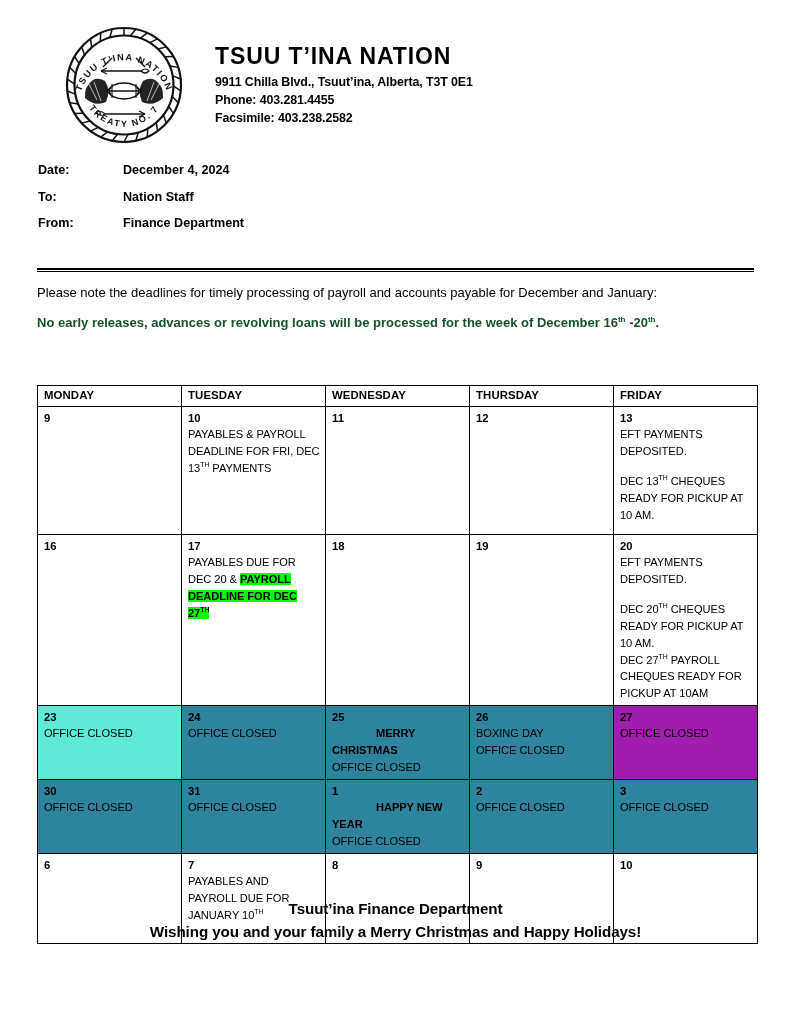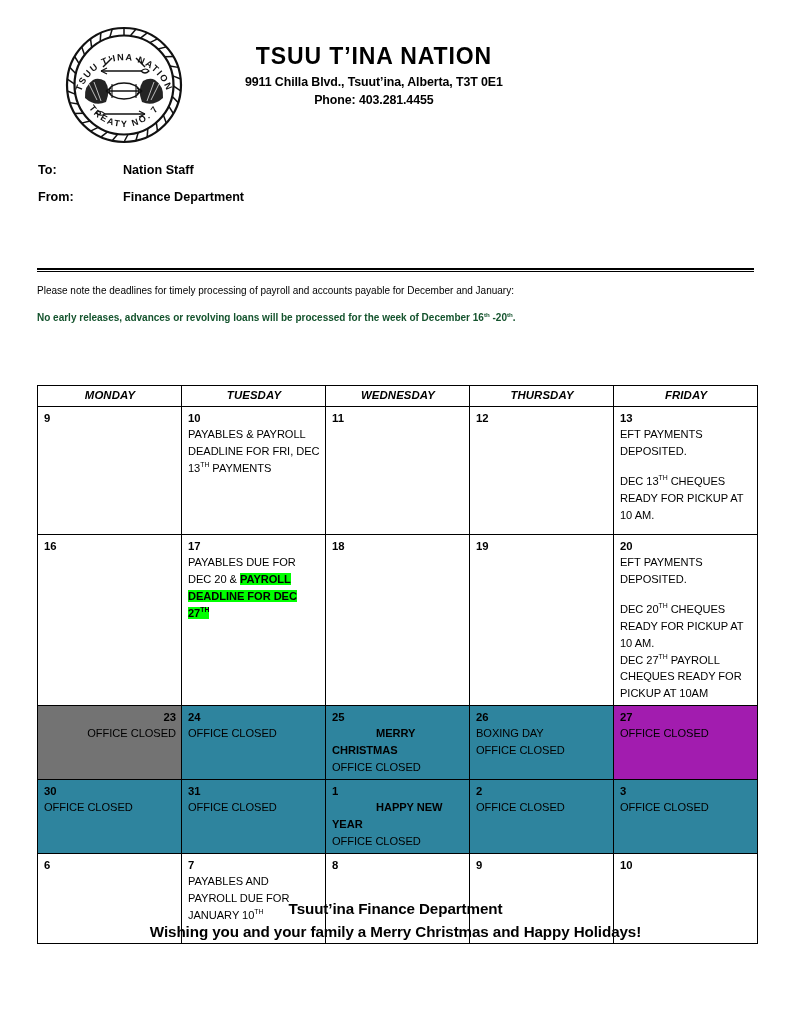--- a/index.html
+++ b/index.html
@@ -24,23 +24,22 @@
     width: 715px;
     display: flex;
     align-items: flex-start;
   }
   .crest {
     width: 122px; height: 126px;
     flex: 0 0 122px;
     margin-left: 25px;
   }
   .org-block {
-    margin-left: 60px;
+    margin-left: 30px;
     padding-top: 22px;
-    text-align: center;
   }
   .org-name {
     font-size: 23px;
     font-weight: bold;
     letter-spacing: 0.9px;
     line-height: 1.1;
     margin-bottom: 5px;
   }
   .org-line {
     font-size: 12.4px;
@@ -73,21 +72,21 @@
     border-bottom: 1px solid #000;
   }
 
   
   .intro {
     position: absolute;
     left: 37px; top: 285px;
     width: 720px;
   }
   .para {
-    font-size: 10px;
+    font-size: 13px;
     line-height: 1.25;
     margin-bottom: 14px;
   }
   .para.normal { font-weight: normal; color: #000; }
   .para.warn   { font-weight: bold; }
   .para.thanks { font-weight: bold; }
   sup { font-size: 0.62em; vertical-align: super; line-height: 0; }
 
   
   .calendar {
@@ -97,28 +96,27 @@
     border-collapse: collapse;
     table-layout: fixed;
   }
   .calendar td, .calendar th {
     border: 1px solid #000000;
     vertical-align: top;
     padding: 4px 5px 3px 6px;
     width: 144px;
   }
   .calendar th {
-    text-align: center;
+    text-align: left;
     font-size: 11.4px;
     font-weight: bold;
     height: 21px;
     padding-top: 3px;
     padding-bottom: 3px;
     letter-spacing: 0.1px;
-    font-style: italic;
   }
   .daynum {
     font-size: 11.3px;
     font-weight: bold;
     line-height: 1.35;
   }
   .note {
     font-size: 11.1px;
     font-weight: normal;
     line-height: 1.52;
@@ -296,24 +294,29 @@
           <path d="M 42,92 q -5,-5 -9,-1 q 4,4 9,1" stroke-width="1.1"></path>
           <path d="M 82,92 l -6,-3 M 82,92 l -6,3"></path>
         </g>
       </svg>
     </div>
 
     <div class="org-block">
       <div class="org-name">TSUU T’INA NATION</div>
       <div class="org-line">9911 Chilla Blvd., Tsuut’ina, Alberta, T3T 0E1</div>
       <div class="org-line">Phone: 403.281.4455</div>
+      <div class="org-line">Facsimile: 403.238.2582</div>
     </div>
   </div>
 
   <div class="memo">
+    <div class="memo-row">
+      <div class="memo-label">Date:</div>
+      <div class="memo-value">December 4, 2024</div>
+    </div>
     <div class="memo-row">
       <div class="memo-label">To:</div>
       <div class="memo-value">Nation Staff</div>
     </div>
     <div class="memo-row">
       <div class="memo-label">From:</div>
       <div class="memo-value">Finance Department</div>
     </div>
   </div>
 
@@ -369,21 +372,21 @@
           </td>
           <td>
             <div class="daynum">19</div>
           </td>
           <td>
             <div class="daynum">20</div>
             <div class="note">EFT PAYMENTS DEPOSITED.<span class="sp"></span>DEC 20<sup>TH</sup> CHEQUES READY FOR PICKUP AT 10 AM.<br>DEC 27<sup>TH</sup> PAYROLL CHEQUES READY FOR PICKUP AT 10AM</div>
           </td>
         </tr>
         <tr class="week-closed">
-          <td class="closed" style="background: #737373; text-align: right;">
+          <td class="closed" style="background: #5eead4;">
             <div class="daynum">23</div>
             <div class="note">OFFICE CLOSED</div>
           </td>
           <td class="closed" style="background: rgb(46, 132, 158);">
             <div class="daynum">24</div>
             <div class="note">OFFICE CLOSED</div>
           </td>
           <td class="closed" style="background: rgb(46, 132, 158);">
             <div class="daynum">25</div>
             <div class="note"><span class="b">MERRY CHRISTMAS</span><br>OFFICE CLOSED</div>

